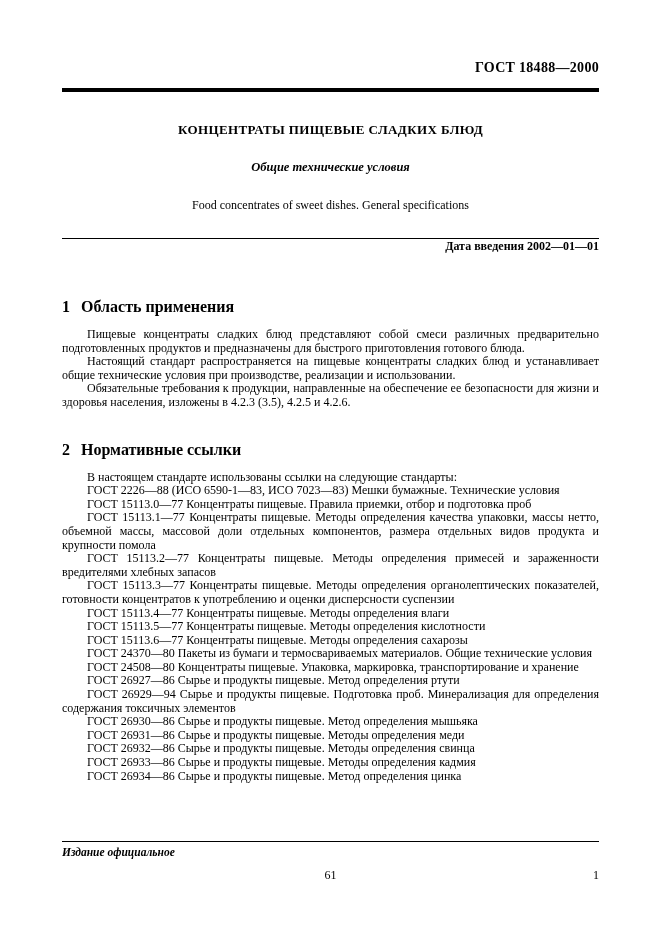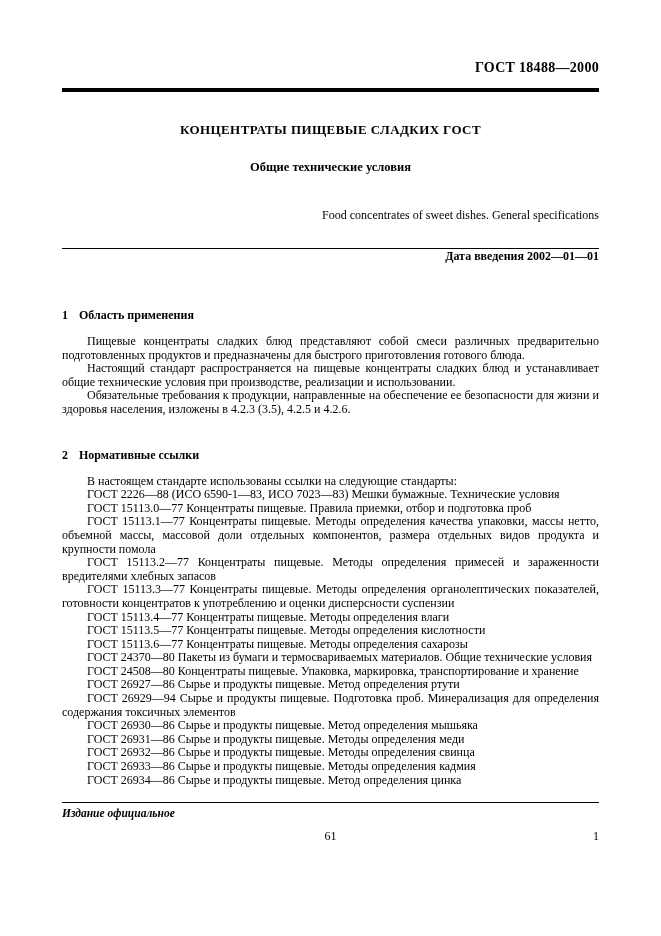--- a/index.html
+++ b/index.html
@@ -44,51 +44,52 @@
     text-align: center;
     font-weight: bold;
     font-size: 13px;
     letter-spacing: 0.4px;
   }
   .doc-subtitle {
     margin-top: 22px;
     text-align: center;
     font-weight: bold;
     font-size: 12.5px;
+    font-style: italic;
   }
   .doc-title-en {
-    margin-top: 33px;
-    text-align: right;
+    margin-top: 23px;
+    text-align: center;
     font-size: 12px;
   }
   .date-rule { margin-top: 25px; }
   .date-line {
     text-align: right;
     font-weight: bold;
     font-size: 12px;
   }
   .section-heading {
     font-weight: bold;
-    font-size: 12px;
+    font-size: 16px;
   }
   .section-heading .sec-num { margin-right: 11px; }
   .s1-heading { margin-top: 44px; margin-bottom: 12px; }
   .s2-heading { margin-top: 31px; margin-bottom: 12px; }
   .para {
     margin: 0;
     font-size: 12px;
     line-height: 13.6px;
     text-align: justify;
     text-indent: 25px;
   }
   .footer {
     position: absolute;
     left: 62px;
     right: 62px;
-    top: 802px;
+    top: 841px;
   }
   .footer-note {
     margin-top: 4px;
     font-weight: bold;
     font-style: italic;
     font-size: 11.5px;
   }
   .page-numbers {
     position: relative;
     margin-top: 10px;
@@ -110,21 +111,21 @@
 
 <div class="page">
 
   <div class="gost-number">ГОСТ 18488—2000</div>
 
   <div class="banner">
     <div class="rule-thin"></div>
     <div class="rule-thick"></div>
   </div>
 
-  <div class="doc-title">КОНЦЕНТРАТЫ ПИЩЕВЫЕ СЛАДКИХ ГОСТ</div>
+  <div class="doc-title">КОНЦЕНТРАТЫ ПИЩЕВЫЕ СЛАДКИХ БЛЮД</div>
   <div class="doc-subtitle">Общие технические условия</div>
   <div class="doc-title-en">Food concentrates of sweet dishes. General specifications</div>
 
   <div class="rule-thin date-rule"></div>
   <div class="date-line">Дата введения 2002—01—01</div>
 
   <div>
     <div class="section-heading s1-heading">
       <span class="sec-num">1</span><span>Область применения</span>
     </div>

